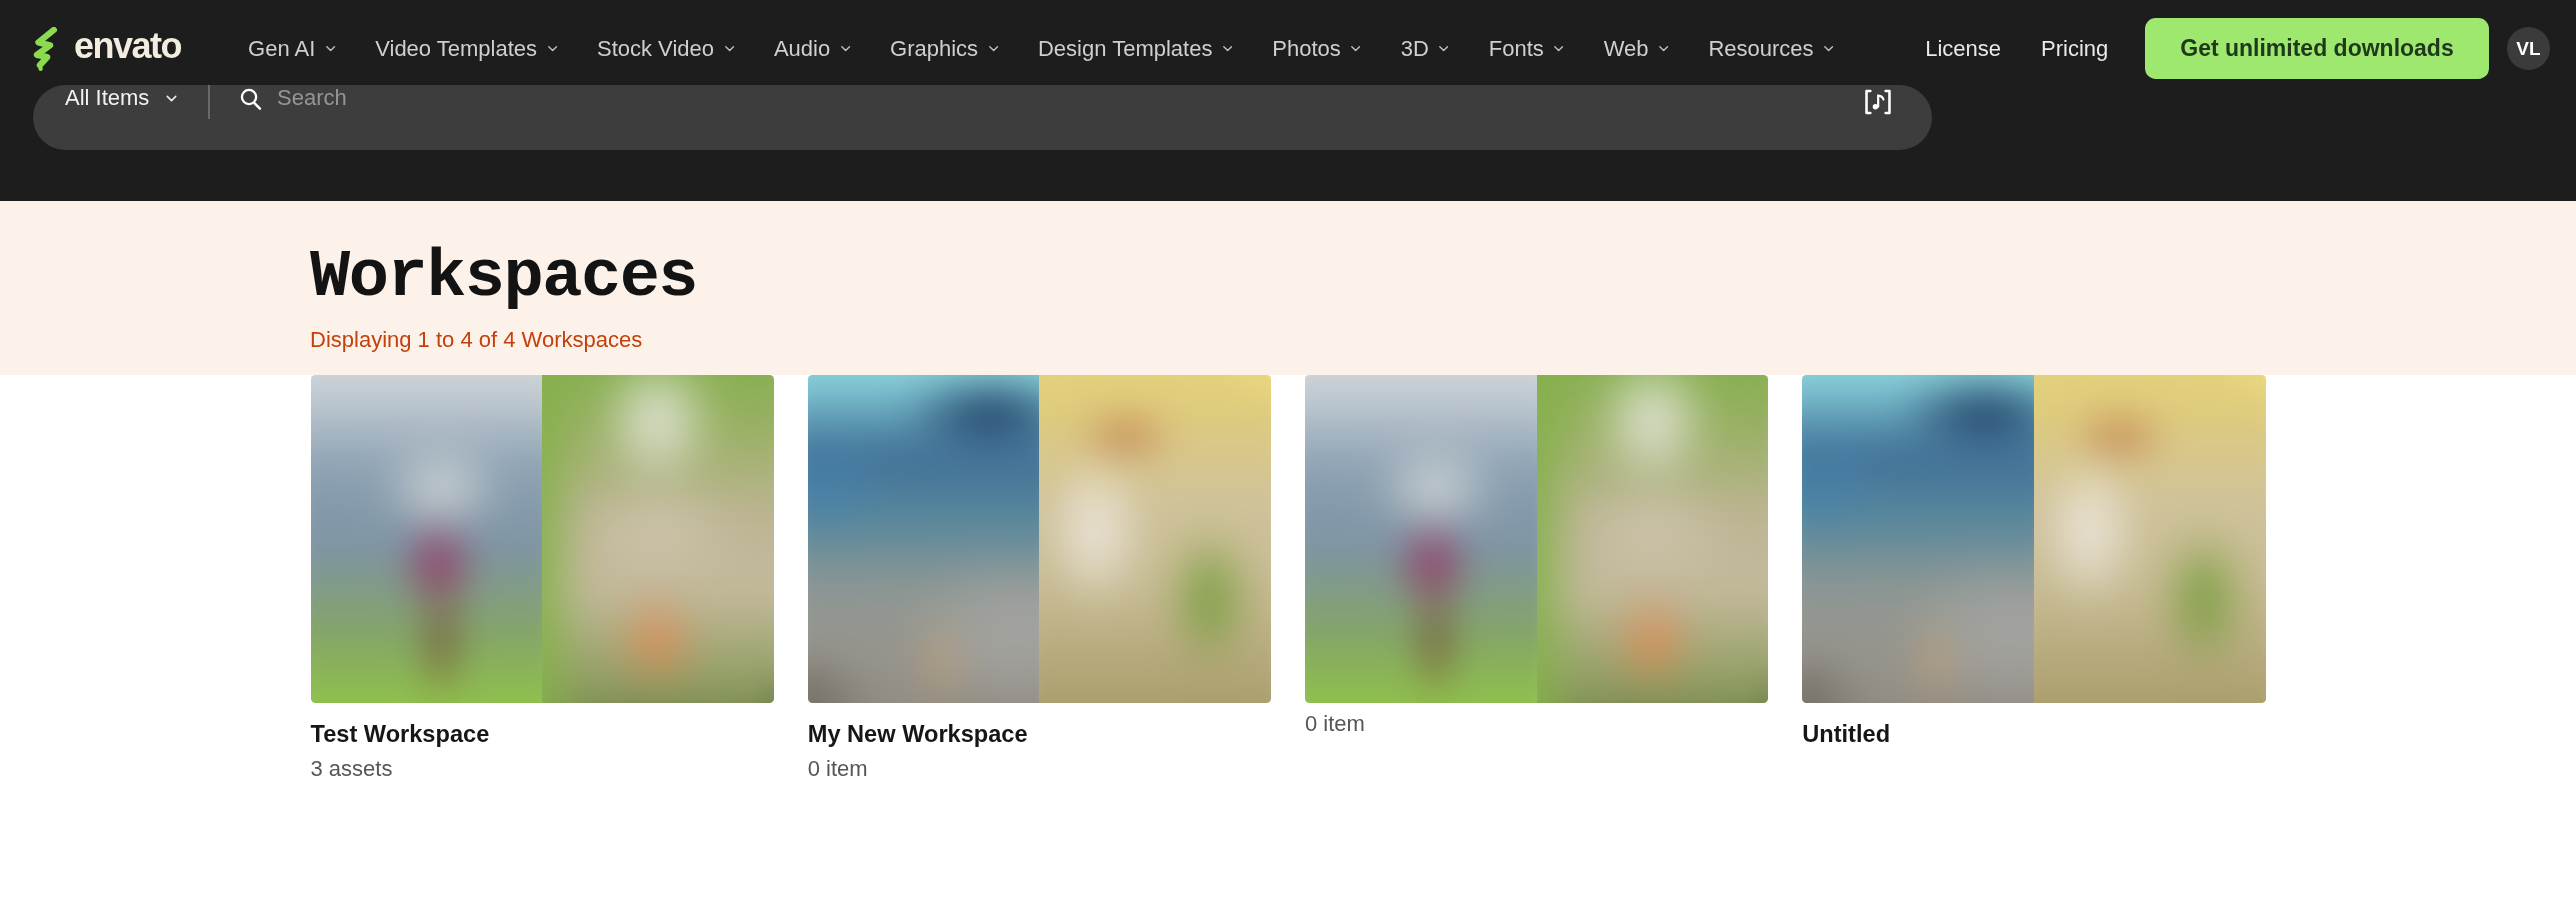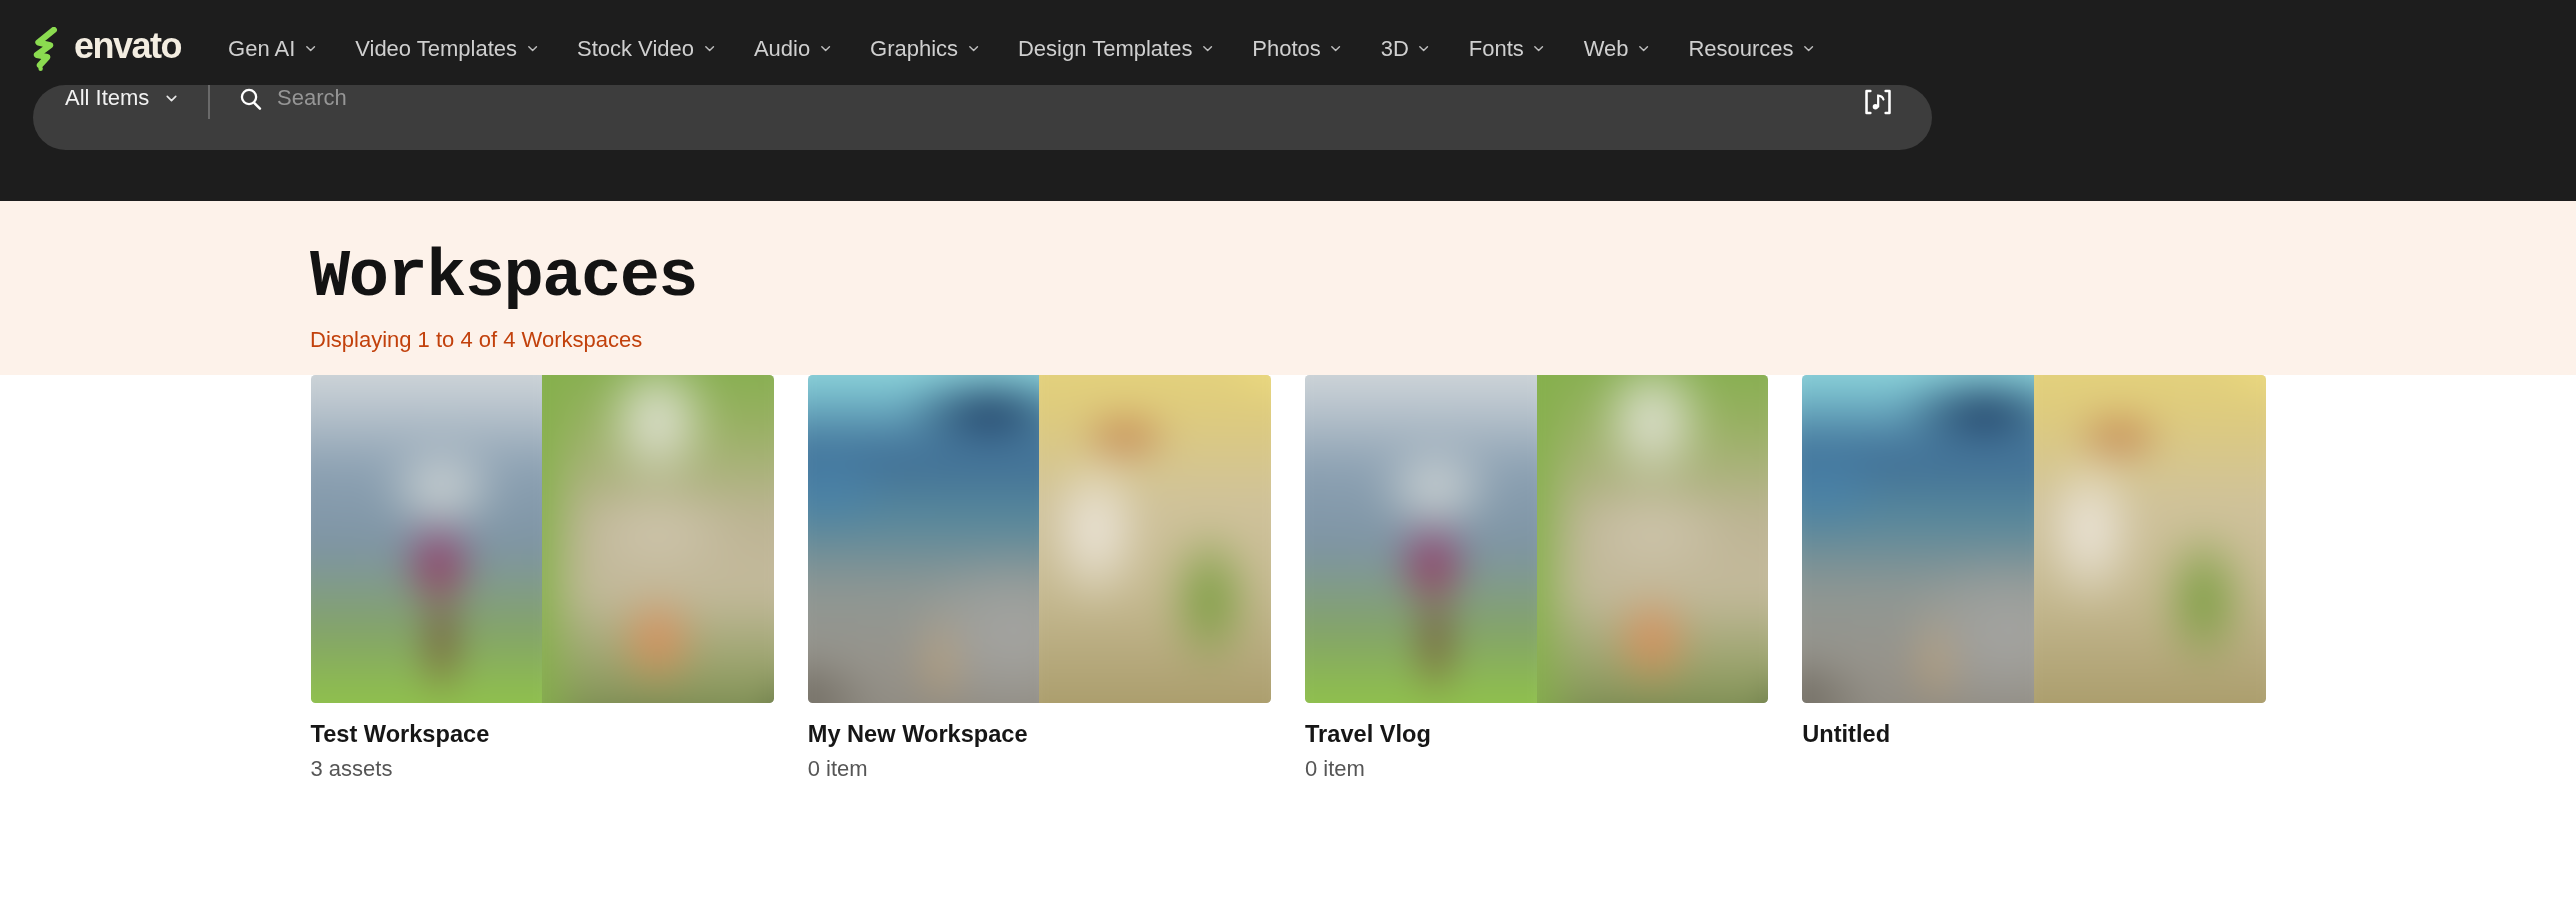--- a/index.html
+++ b/index.html
@@ -13,21 +13,21 @@
     --cta-bg:#9fe870;
     --cta-text:#20391b;
     --brand-green:#8bdb50;
   }
 
   
   .header { background:var(--header-bg); height:201px; width:100%; }
   .nav-row { display:flex; align-items:center; padding:21.4px 26px 0 29px; height:76px; }
   .logo { display:flex; align-items:center; gap:10px; cursor:pointer; }
   .logo-text { font-size:36px; font-weight:700; color:#f3ede1; letter-spacing:-1.5px; line-height:1; padding-bottom:4.6px; }
-  .nav { display:flex; align-items:flex-start; gap:37px; margin-left:47px; }
+  .nav { display:flex; align-items:flex-start; gap:37px; margin-left:67px; }
   .nav-item { display:flex; align-items:center; gap:7.6px; color:#cfcfcf; font-size:22px; cursor:pointer; white-space:nowrap; }
   .nav-item .chev { color:#bdbdbd; }
   .nav-right { margin-left:auto; display:flex; align-items:center; }
   .top-link { color:#e9e9e9; font-size:22px; cursor:pointer; margin-left:40px; }
   .cta-btn { margin-left:37px; height:61px; padding:0 35px; background:var(--cta-bg); color:var(--cta-text);
              border:none; border-radius:10.7px; font-size:23px; font-weight:700; font-family:inherit; cursor:pointer; }
   .avatar { margin-left:18.3px; width:43px; height:43px; border-radius:50%; background:#3b3b3b; color:#ffffff;
             font-size:19px; font-weight:700; display:flex; align-items:center; justify-content:center; cursor:pointer; }
 
   
@@ -163,20 +163,26 @@
       <path d="M6 9l6 6 6-6" stroke="#bdbdbd" stroke-width="2.3" stroke-linecap="round" stroke-linejoin="round"></path>
     </svg>
   </div>
         <div class="nav-item">
     <span class="nav-label">Resources</span>
     <svg class="chev" width="15.3" height="15.3" viewBox="0 0 24 24" fill="none">
       <path d="M6 9l6 6 6-6" stroke="#bdbdbd" stroke-width="2.3" stroke-linecap="round" stroke-linejoin="round"></path>
     </svg>
   </div>
       </div>
+    <div class="nav-right">
+      <span class="top-link">License</span>
+      <span class="top-link">Pricing</span>
+      <button class="cta-btn">Get unlimited downloads</button>
+      <div class="avatar">VL</div>
+    </div>
   </div>
 
   <div class="search-row">
     <div class="search-pill">
       <div class="filter">
         <span>All Items</span>
         <svg class="chev" width="17" height="17" viewBox="0 0 24 24" fill="none">
           <path d="M6 9l6 6 6-6" stroke="#e8e8e8" stroke-width="2.3" stroke-linecap="round" stroke-linejoin="round"></path>
         </svg>
       </div>
@@ -235,21 +241,20 @@
   </div>
       <div class="card">
     <div class="thumb">
       <div class="half">
             <div class="art art-a-left"></div>
           </div>
       <div class="half">
             <div class="art art-a-right"></div>
           </div>
     </div>
-    <div class="card-title">Travel Vlog</div>
     <div class="card-count">0 item</div>
   </div>
       <div class="card">
     <div class="thumb">
       <div class="half">
             <div class="art art-b-left"></div>
           </div>
       <div class="half">
             <div class="art art-b-right"></div>
           </div>

